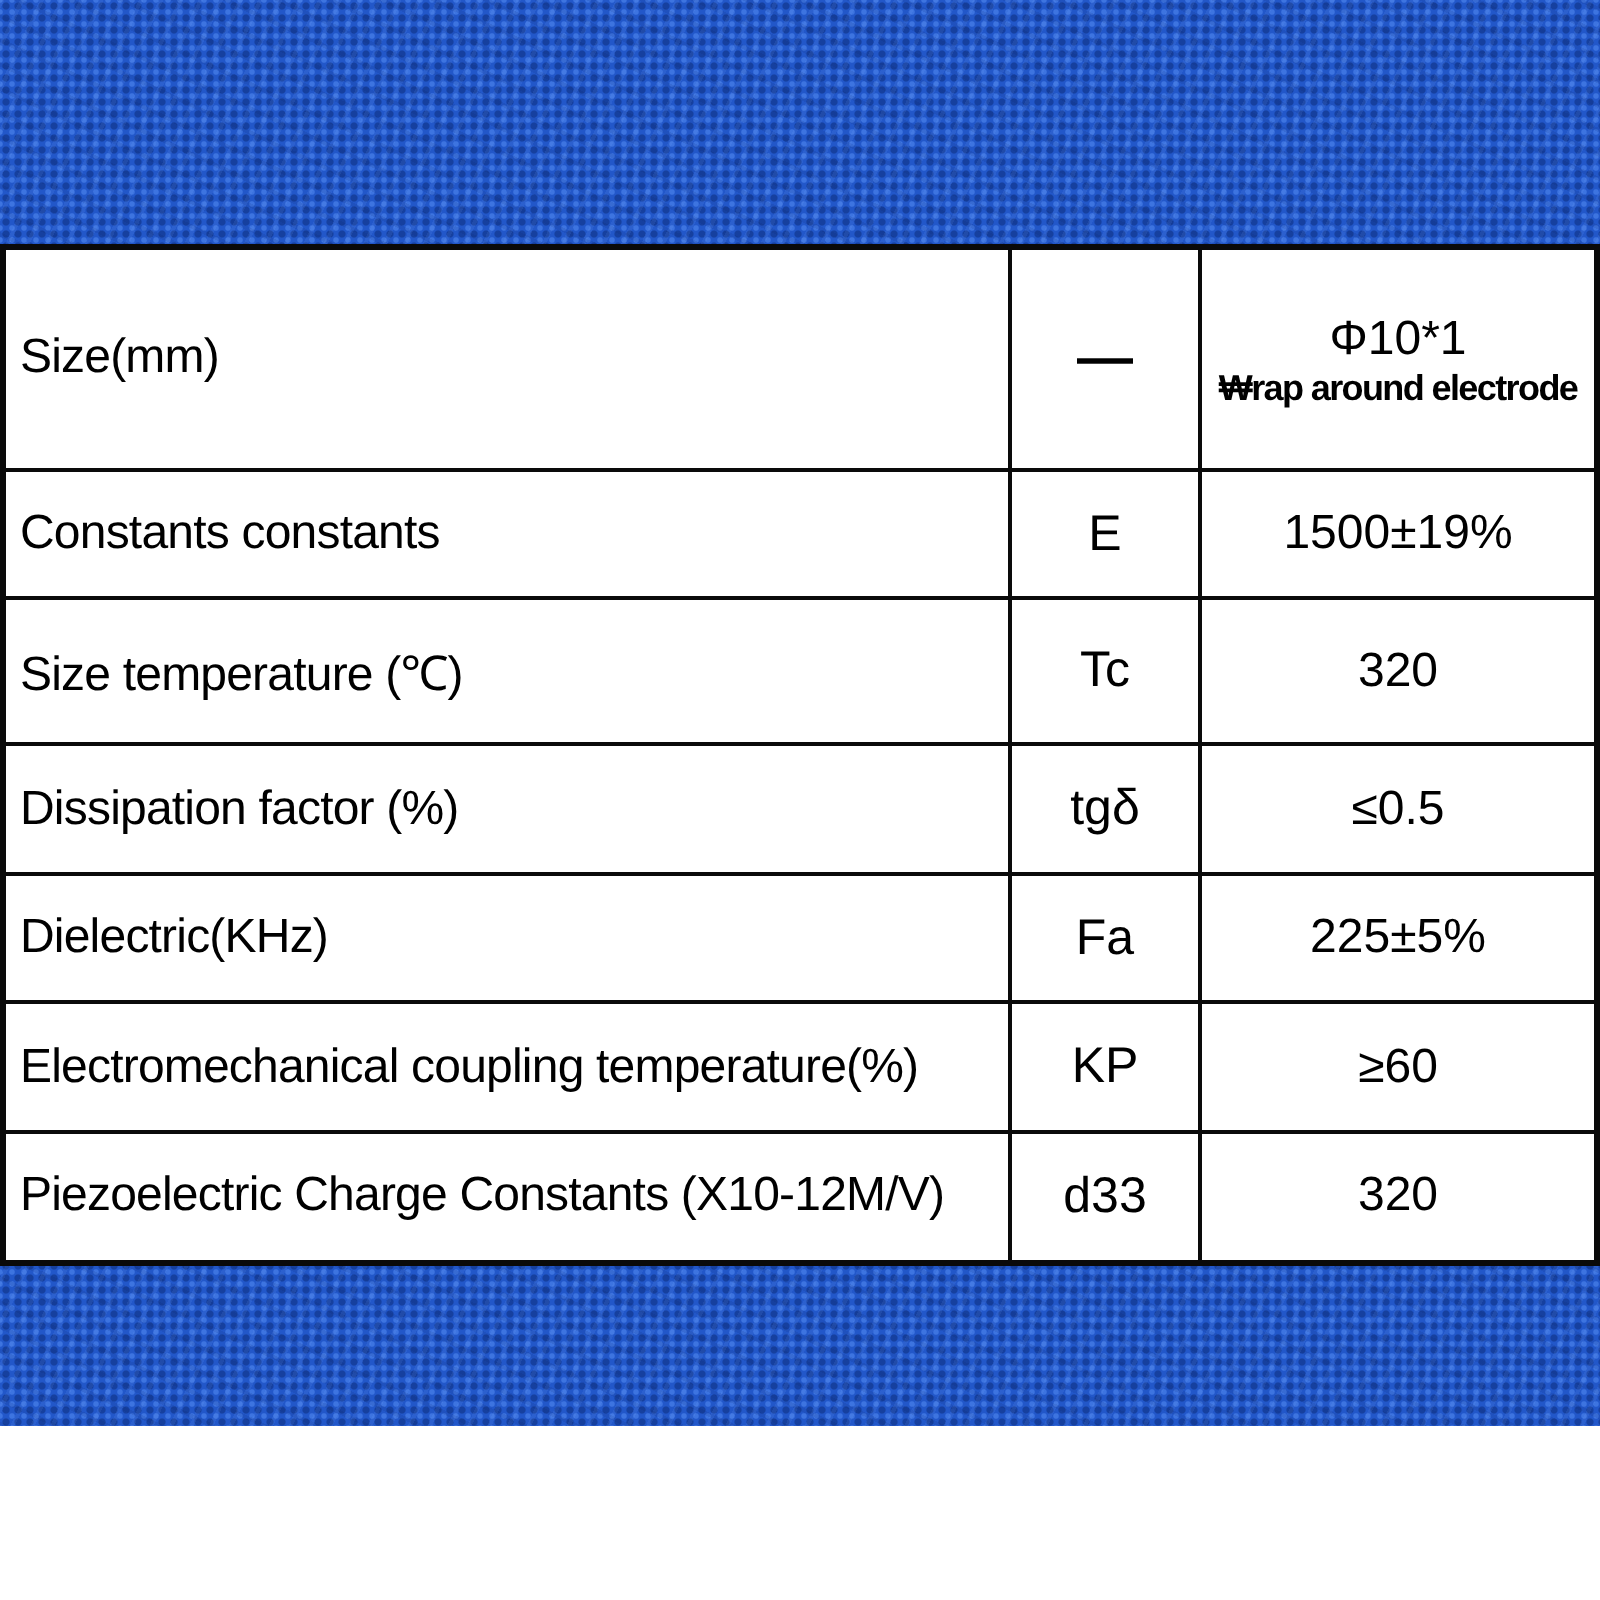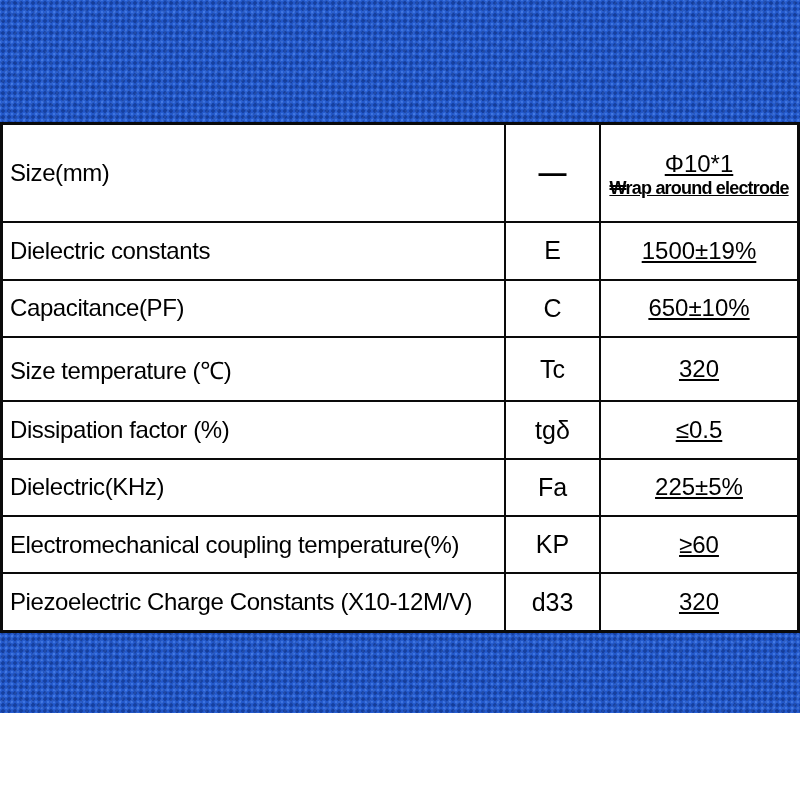--- a/index.html
+++ b/index.html
@@ -43,21 +43,20 @@
     letter-spacing:-0.4px;
   }
   td.c2{
     width:93px;
     text-align:center;
     font-size:25px;
   }
   td.c3{
     text-align:center;
     font-size:24px;
-    text-decoration:underline;
   }
   td.c2 .dash{
     font-weight:bold;
     font-size:28px;
   }
   .v1{
     font-size:24px;
     line-height:28px;
     padding-top:2px;
   }
@@ -76,28 +75,23 @@
     <tbody>
       <tr>
         <td class="c1">Size(mm)</td>
         <td class="c2"><span class="dash">—</span></td>
         <td class="c3">
           <div class="v1">Φ10*1</div>
           <div class="v2">₩rap around electrode</div>
         </td>
       </tr>
       <tr>
-        <td class="c1">Dielectric constants</td>
+        <td class="c1">Constants constants</td>
         <td class="c2">E</td>
         <td class="c3">1500±19%</td>
-      </tr>
-      <tr>
-        <td class="c1">Capacitance(PF)</td>
-        <td class="c2">C</td>
-        <td class="c3">650±10%</td>
       </tr>
       <tr>
         <td class="c1">Size temperature (℃)</td>
         <td class="c2">Tc</td>
         <td class="c3">320</td>
       </tr>
       <tr>
         <td class="c1">Dissipation factor (%)</td>
         <td class="c2">tgδ</td>
         <td class="c3">≤0.5</td>

